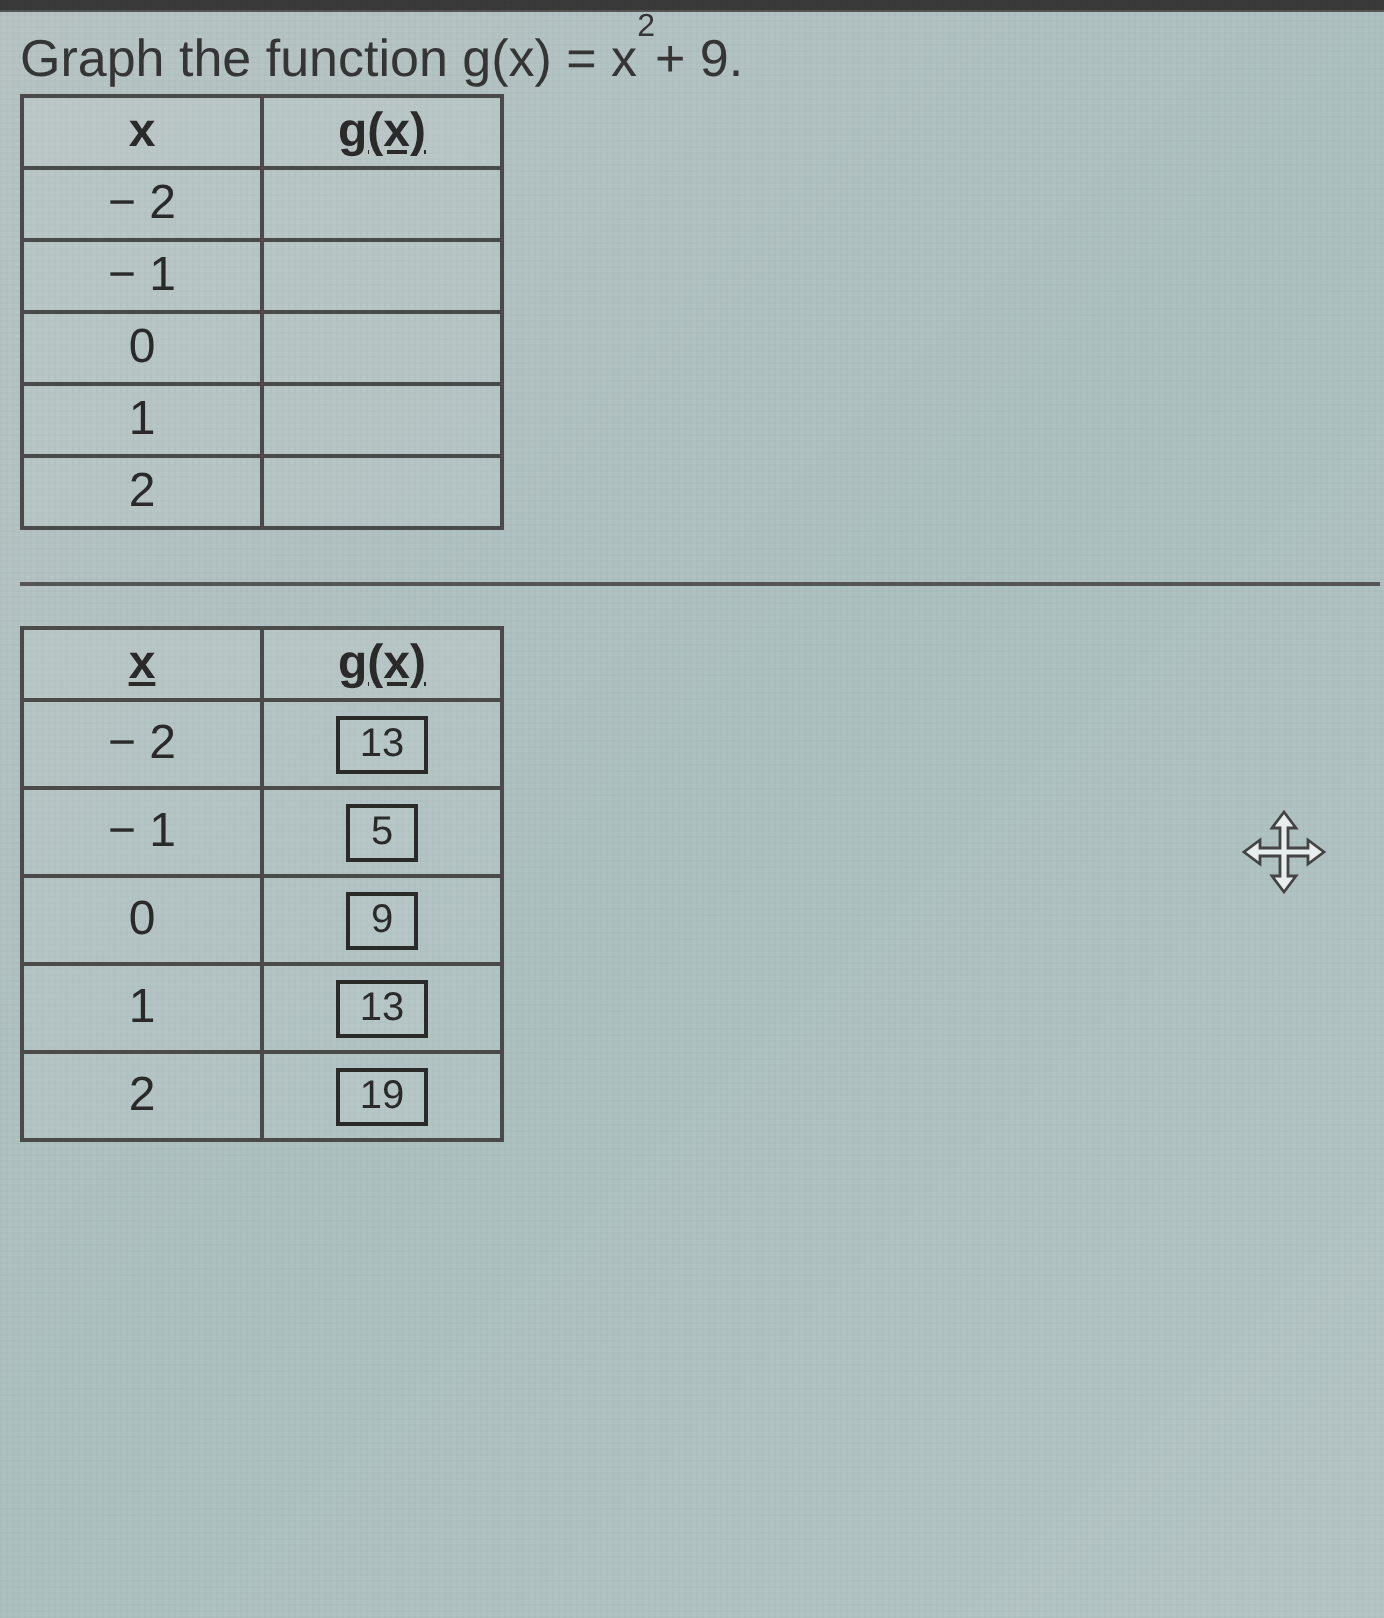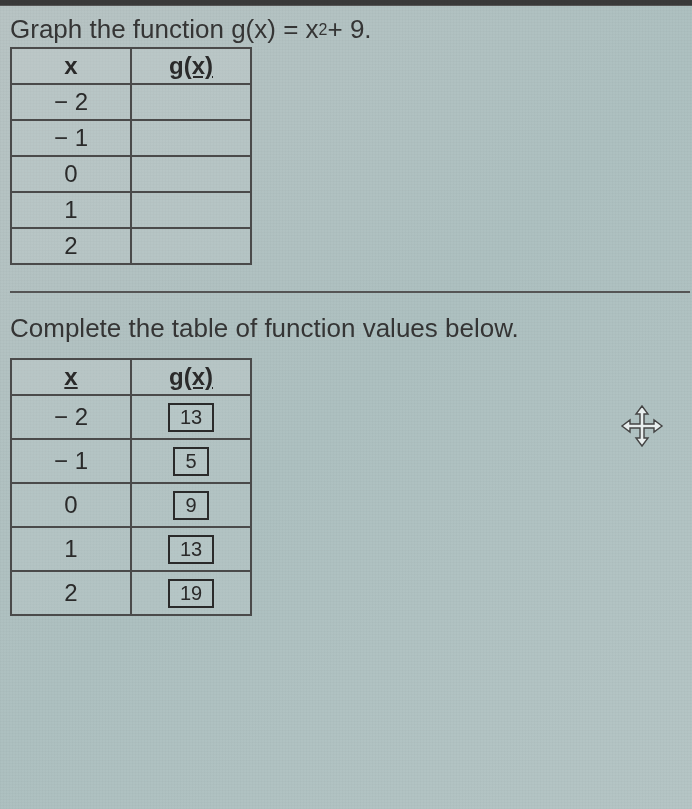--- a/index.html
+++ b/index.html
@@ -29,21 +29,21 @@
   .content {
     padding: 8px 10px 0 10px;
     position: relative;
   }
   .prompt {
     font-size: 26px;
     color: #353535;
     margin-bottom: 2px;
     white-space: nowrap;
   }
-  .prompt .fn { display: inline-flex; align-items: center; }
+  .prompt .fn { display: inline-flex; align-items: flex-start; }
   .prompt sup { font-size: 16px; vertical-align: super; line-height: 0; }
   table.func {
     border-collapse: collapse;
     background: rgba(200,210,210,0.2);
   }
   table.func th, table.func td {
     border: 2px solid #4a4a4a;
     text-align: center;
     font-size: 24px;
     color: #2a2a2a;
@@ -134,21 +134,20 @@
   <hr class="divider">
 
   <div class="move-icon">
     <svg viewBox="0 0 44 44" width="44" height="44">
       <g fill="#e8eeee" stroke="#444" stroke-width="1.4">
         <polygon points="22,2 28,10 24,10 24,20 34,20 34,16 42,22 34,28 34,24 24,24 24,34 28,34 22,42 16,34 20,34 20,24 10,24 10,28 2,22 10,16 10,20 20,20 20,10 16,10"></polygon>
       </g>
     </svg>
   </div>
 
-  <div class="sub-prompt">Complete the table of function values below.</div>
 
   <table class="func answers">
     <tbody>
         <tr>
       <th>x</th>
       <th>g(x)</th>
     </tr>
     <tr>
       <td>− 2</td>
       <td><span class="valbox">13</span></td>

